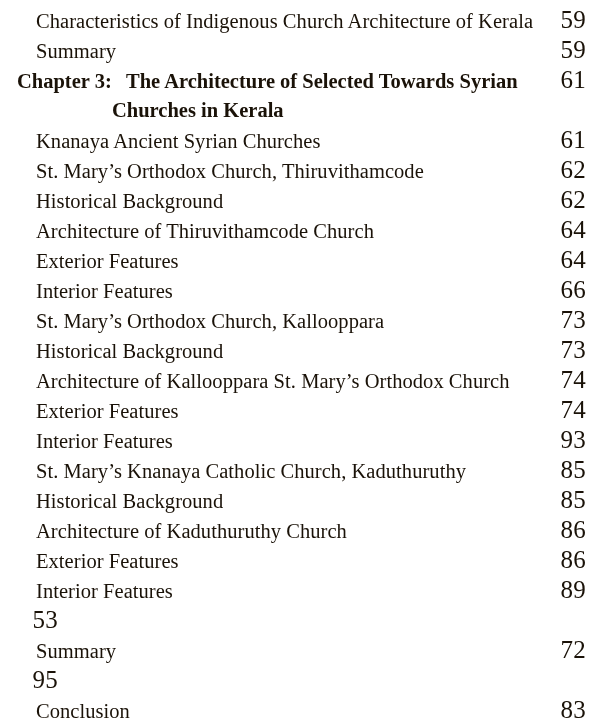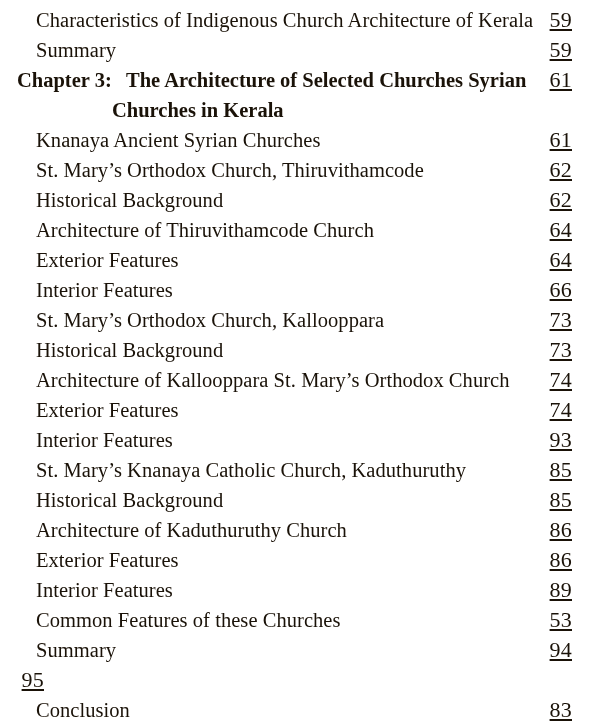--- a/index.html
+++ b/index.html
@@ -46,25 +46,24 @@
     flex: 1 1 auto;
     min-width: 0;
     white-space: nowrap;
     overflow: visible;
   }
 
   .toc-row .page-col {
     flex: 0 0 72px;
     width: 72px;
     text-align: right;
-    padding-right: 28px;
+    padding-right: 14px;
     box-sizing: border-box;
-    font-size: 22px;
+    font-size: 25px;
     letter-spacing: 0.2px;
-    text-decoration: underline;
   }
 
   
   .row-entry .label-col {
     padding-left: 36px;
     font-size: 20.5px;
     letter-spacing: 0.05px;
   }
 
   
@@ -105,21 +104,21 @@
         <div class="label-col">Characteristics of Indigenous Church Architecture of Kerala</div>
         <div class="page-col">59</div>
       </div>
       <div class="toc-row row-entry">
         <div class="label-col">Summary</div>
         <div class="page-col">59</div>
       </div>
       <div class="toc-row row-chapter">
         <div class="label-col">
           <span class="chapter-tag">Chapter 3:</span>
-          <span class="chapter-title">The Architecture of Selected Churches Syrian</span>
+          <span class="chapter-title">The Architecture of Selected Towards Syrian</span>
         </div>
         <div class="page-col">61</div>
       </div>
       <div class="toc-row row-chapter-cont">
         <div class="label-col">Churches in Kerala</div>
         <div class="page-col"></div>
       </div>
       <div class="toc-row row-entry">
         <div class="label-col">Knanaya Ancient Syrian Churches</div>
         <div class="page-col">61</div>
@@ -178,26 +177,25 @@
       </div>
       <div class="toc-row row-entry">
         <div class="label-col">Exterior Features</div>
         <div class="page-col">86</div>
       </div>
       <div class="toc-row row-entry">
         <div class="label-col">Interior Features</div>
         <div class="page-col">89</div>
       </div>
       <div class="toc-row row-entry">
-        <div class="label-col">Common Features of these Churches</div>
         <div class="page-col">53</div>
       </div>
       <div class="toc-row row-entry">
         <div class="label-col">Summary</div>
-        <div class="page-col">94</div>
+        <div class="page-col">72</div>
       </div>
       <div class="toc-row row-entry">
         <div class="page-col">95</div>
       </div>
       <div class="toc-row row-entry">
         <div class="label-col">Conclusion</div>
         <div class="page-col">83</div>
       </div>
     </div>
 </div>

